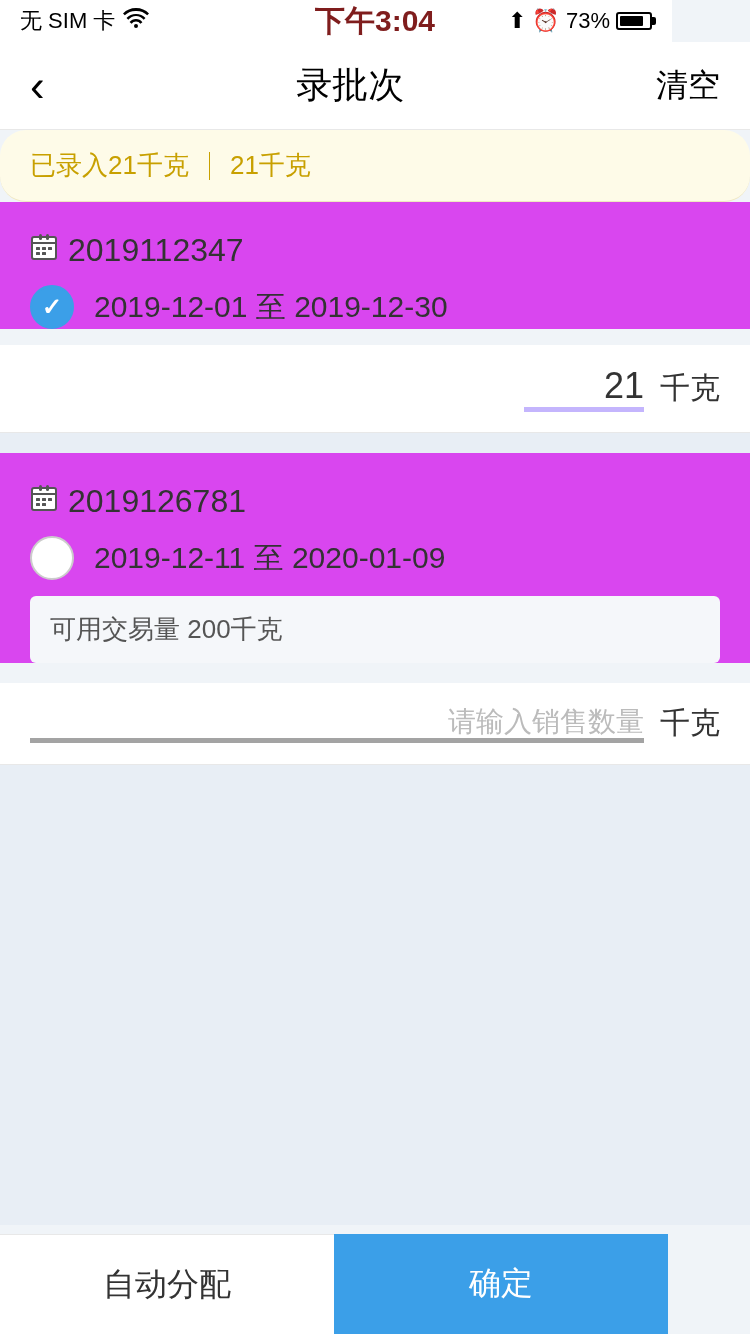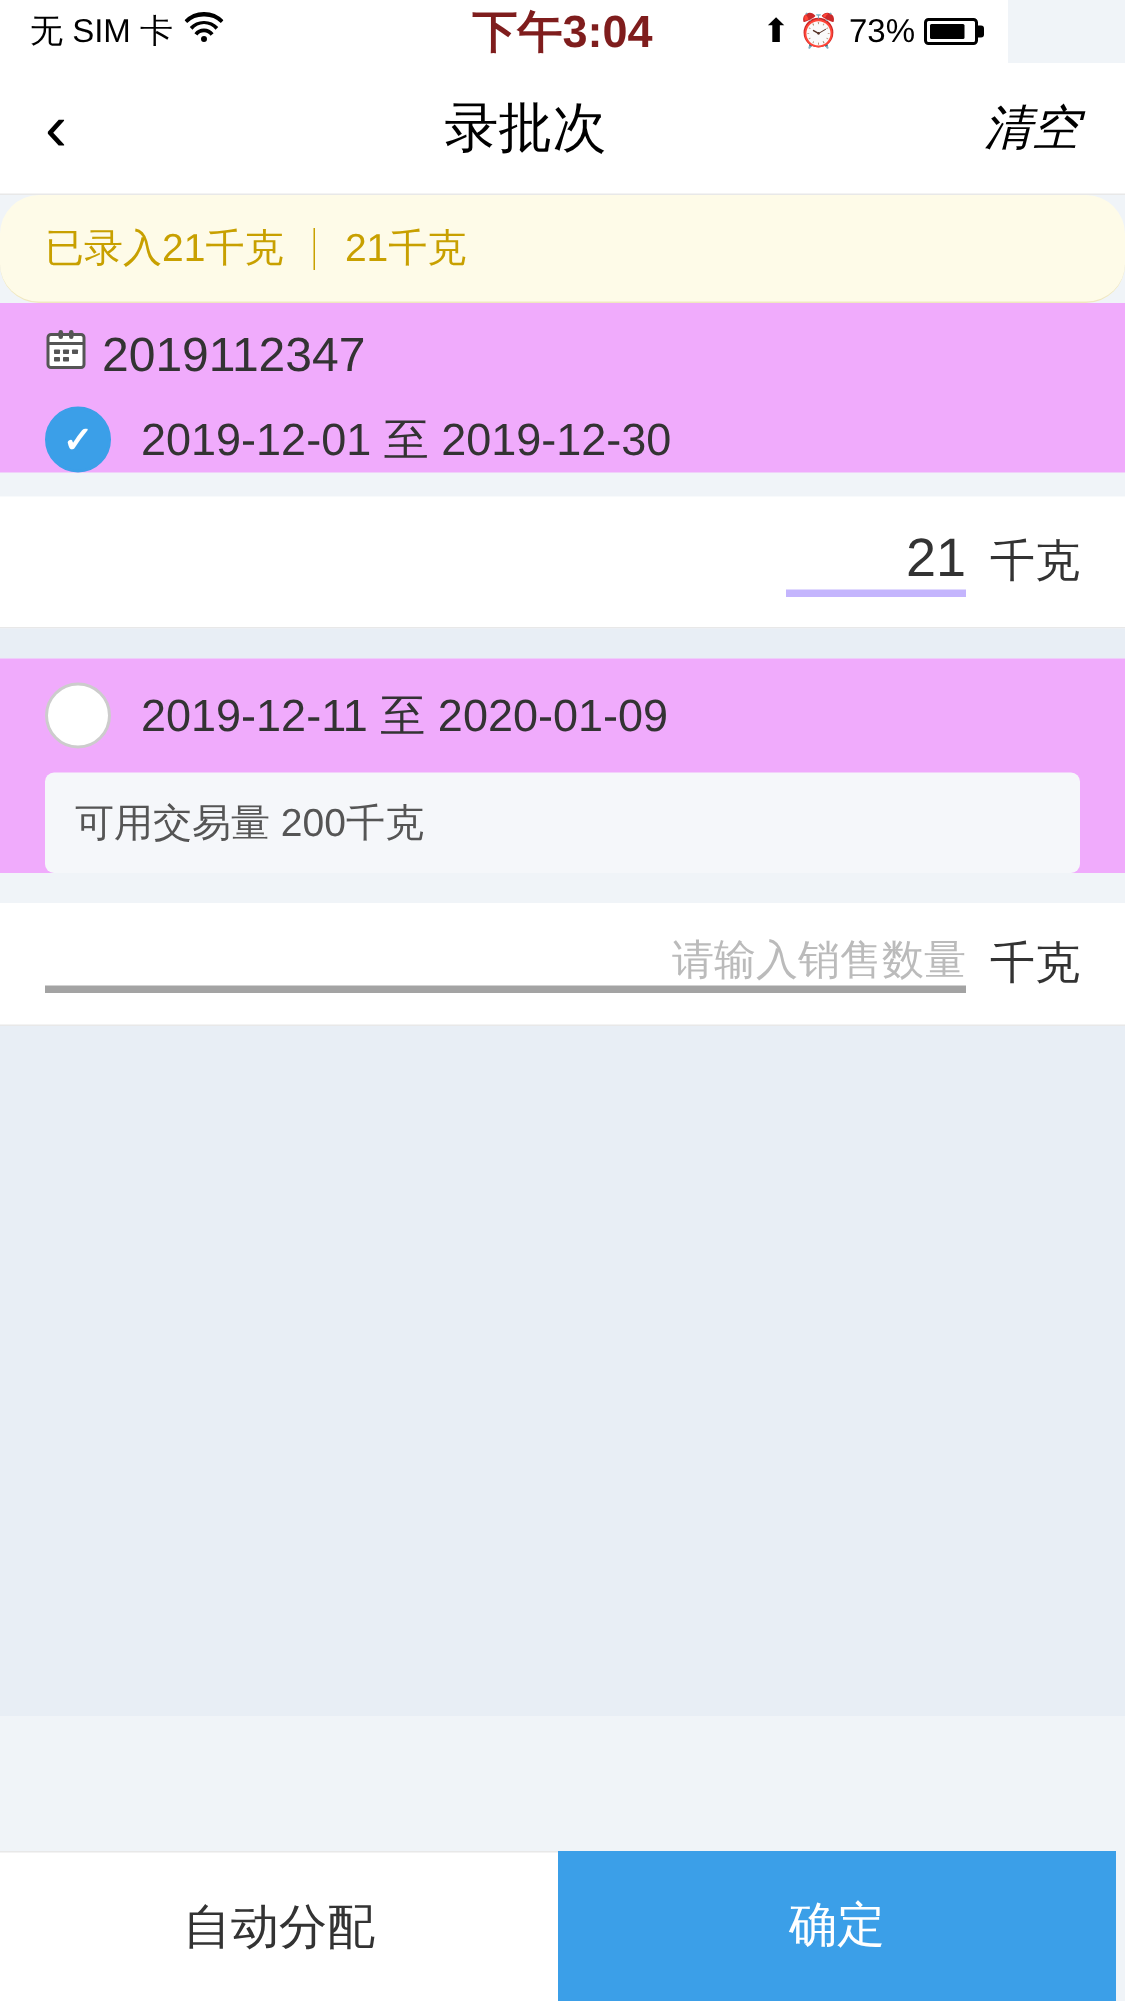--- a/index.html
+++ b/index.html
@@ -92,21 +92,20 @@
     }
     .nav-title {
       font-size: 36px;
       font-weight: 500;
       color: #000;
     }
     .nav-action {
       font-size: 32px;
       color: #000;
       cursor: pointer;
-      font-style: italic;
     }
 
     
     .info-bar {
       background: #fefbe8;
       padding: 18px 30px;
       display: flex;
       align-items: center;
       gap: 20px;
       border-bottom: 1px solid #f0e8c0;
@@ -117,22 +116,22 @@
       color: #c8a000;
     }
     .info-divider {
       width: 1px;
       height: 28px;
       background: #c8a000;
     }
 
     
     .batch-item {
-      background: #f0abfc;
-      padding: 16px 30px 0 30px;
+      background: #d946ef;
+      padding: 30px 30px 0 30px;
     }
     .batch-header {
       display: flex;
       align-items: center;
       gap: 10px;
       margin-bottom: 16px;
     }
     .batch-icon {
       font-size: 28px;
       color: #555;
@@ -248,21 +247,21 @@
     .empty-area {
       background: #e8eef5;
       flex: 1;
       min-height: 400px;
     }
 
     
     .bottom-bar {
       position: fixed;
       bottom: 0;
-      width: 744px;
+      width: 668px;
       height: 100px;
       display: flex;
       z-index: 100;
     }
     .btn-auto {
       flex: 1;
       background: #fff;
       border: none;
       font-size: 32px;
       color: #333;
@@ -339,20 +338,36 @@
 <div class="qty-row">
   <div class="qty-underline">
     <span style="font-size:36px;color:#333;font-weight:500;">21</span>
   </div>
   <span class="qty-unit">千克</span>
 </div>
 
 <div class="section-divider"></div>
 
 <div class="batch-item">
+  <div class="batch-header">
+    <span class="batch-icon">
+      <svg width="28" height="28" viewBox="0 0 28 28" fill="none">
+        <rect x="2" y="4" width="24" height="22" rx="2" stroke="#555" stroke-width="2" fill="white"></rect>
+        <rect x="9" y="1" width="3" height="6" rx="1.5" fill="#555"></rect>
+        <rect x="16" y="1" width="3" height="6" rx="1.5" fill="#555"></rect>
+        <line x1="2" y1="10" x2="26" y2="10" stroke="#555" stroke-width="2"></line>
+        <rect x="6" y="14" width="4" height="3" rx="0.5" fill="#555"></rect>
+        <rect x="12" y="14" width="4" height="3" rx="0.5" fill="#555"></rect>
+        <rect x="18" y="14" width="4" height="3" rx="0.5" fill="#555"></rect>
+        <rect x="6" y="19" width="4" height="3" rx="0.5" fill="#555"></rect>
+        <rect x="12" y="19" width="4" height="3" rx="0.5" fill="#555"></rect>
+      </svg>
+    </span>
+    <span class="batch-id">2019126781</span>
+  </div>
   <div class="batch-date-row">
     <div class="radio-circle"></div>
     <span class="batch-date">2019-12-11 至 2020-01-09</span>
   </div>
   <div class="availability-box">
     <span class="availability-text">可用交易量 200千克</span>
   </div>
 </div>
 
 <div class="input-row">

